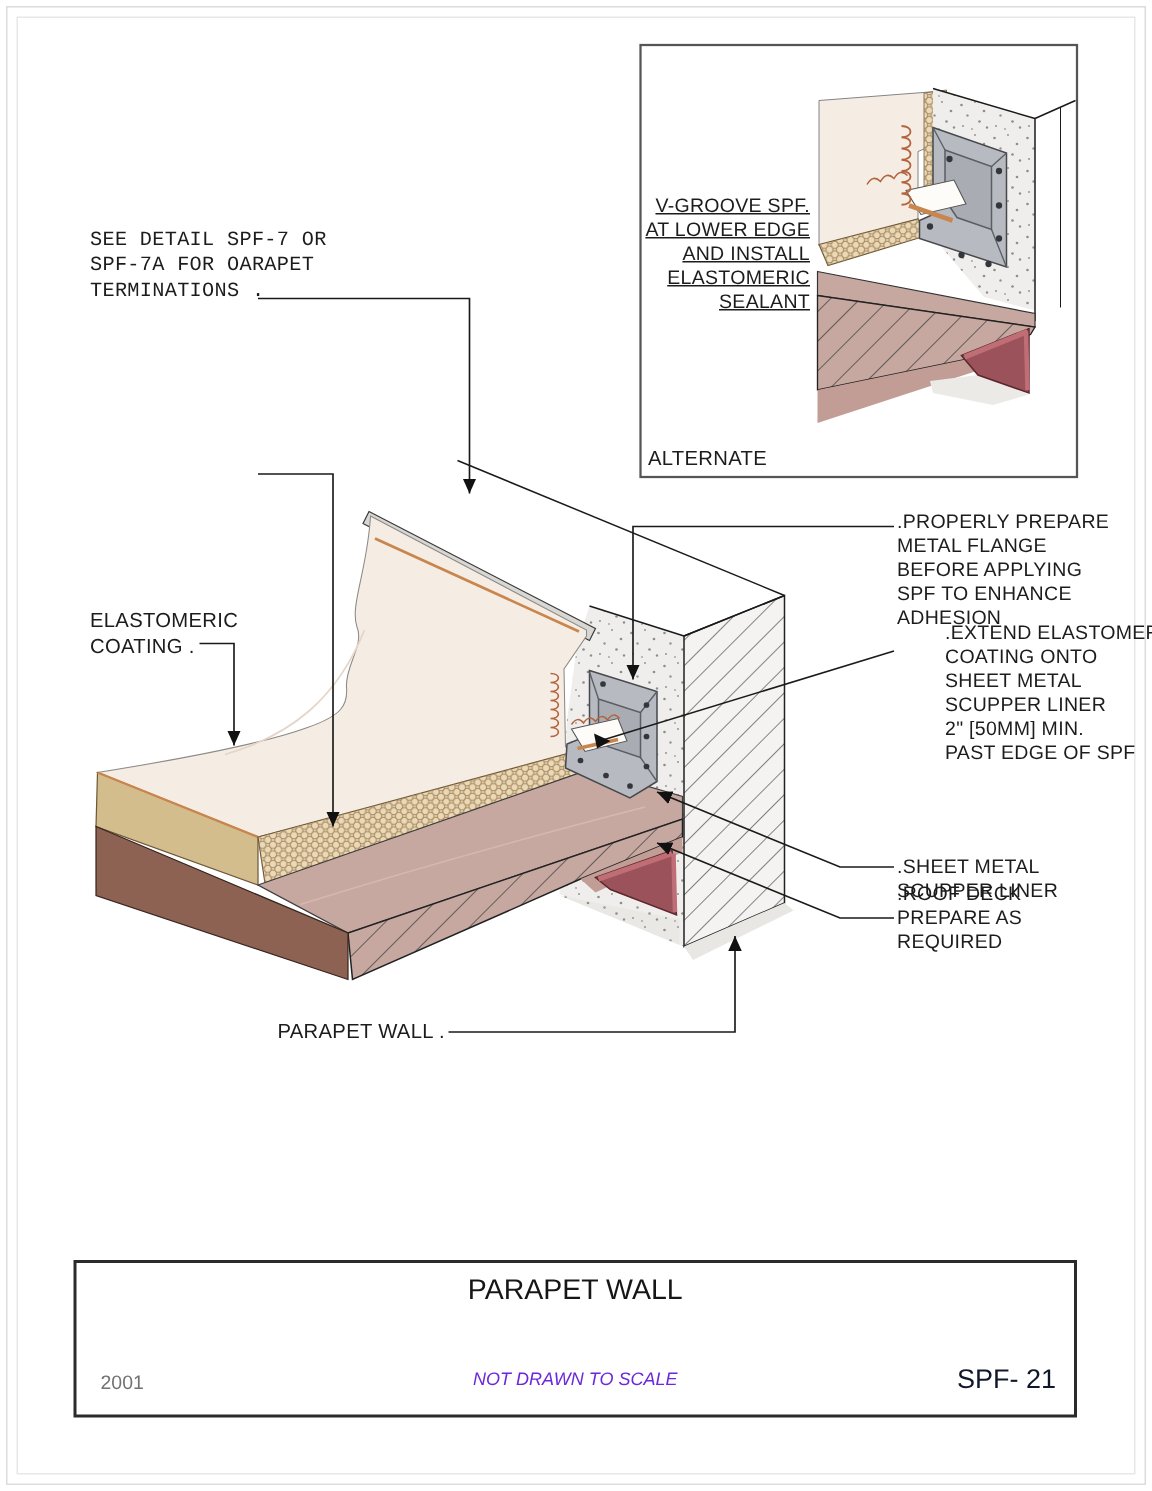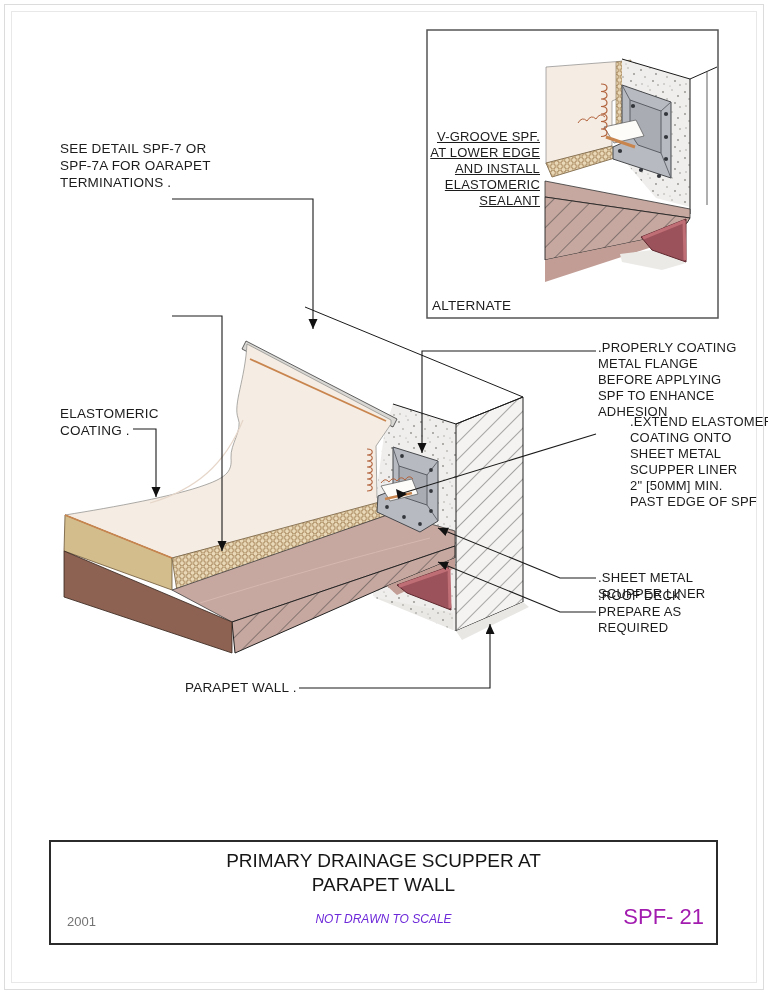--- a/index.html
+++ b/index.html
@@ -9,21 +9,21 @@
   .frame-inner{position:absolute;inset:11px;border:1px solid #e8e8e8;pointer-events:none;}
   svg{position:absolute;left:0;top:0;}
   .label{position:absolute;font-size:13.5px;line-height:17px;color:#1c1c1c;white-space:pre-line;letter-spacing:.2px;}
   .label.rt{font-size:13px;line-height:16px;}
   .label.ralign{text-align:right;text-decoration:underline;}
   
   .tblock{position:absolute;left:49px;top:840px;width:669px;height:105px;border:2px solid #2b2b2b;box-sizing:border-box;}
   .tb-title{position:absolute;left:0;top:7px;width:100%;text-align:center;font-size:19px;line-height:24px;color:#161616;}
   .tb-year{position:absolute;left:16px;bottom:14px;font-size:13px;color:#737373;}
   .tb-scale{position:absolute;left:0;bottom:17px;width:100%;text-align:center;font-size:12px;font-style:italic;color:#6d28d9;}
-  .tb-sheet{position:absolute;right:12px;bottom:13px;font-size:22px;color:#a21caf;}
+  .tb-sheet{position:absolute;right:12px;bottom:13px;font-size:18px;color:#0f172a;}
   
   .f-cream{fill:var(--c-cream)} .f-tan{fill:var(--c-tan_foam)} .f-hex{fill:var(--c-foam_cut)}
   .f-pink{fill:var(--c-deck_pink)} .f-pink2{fill:var(--c-deck_pink_light)} .f-brown{fill:var(--c-deck_brown)}
   .f-maroon{fill:var(--c-maroon)} .f-metal{fill:var(--c-metal_gray)} .f-conc{fill:var(--c-concrete_bg)}
   .f-hatchbg{fill:var(--c-hatch_bg)} .f-coping{fill:var(--c-coping_gray)}
   .s-ln{stroke:var(--c-line);fill:none}
   .s-orange{stroke:var(--c-orange_accent);fill:none}
   .s-rust{stroke:var(--c-rust_fringe);fill:none}
   .s-medge{stroke:var(--c-maroon_edge);fill:none}
 </style>
@@ -173,28 +173,28 @@
           <circle cx="666" cy="159" r="2.1"></circle>
         <circle cx="620" cy="151" r="2.1"></circle>
           <circle cx="641" cy="170" r="2.1"></circle>
         <circle cx="659" cy="176" r="2.1"></circle>
       </g>
       <path d="M601,84 c8,0 8,7.5 0,7.5 c8,0 8,7.5 0,7.5 c8,0 8,7.5 0,7.5 c8,0 8,7.5 0,7.5 c8,0 8,7.5 0,7.5 c8,0 8,7.5 0,7.5 c8,0 8,7.5 0,7.5" class="s-rust" stroke-width="1.2"></path>
       <path d="M578,123 q4,-7 9,-2 q4,-7 9,-2 q4,-7 9,-2" class="s-rust" stroke-width="1"></path>
     </g>
   </svg>
 
-  <div class="label" style="left:60px;top:140px;width:170px;">SEE DETAIL SPF-7 OR
+  <div class="label" style="left:60px;top:152px;width:170px;font-family:Liberation Mono, monospace;">SEE DETAIL SPF-7 OR
 SPF-7A FOR OARAPET
 TERMINATIONS .</div>
   <div class="label" style="left:60px;top:405px;width:140px;">ELASTOMERIC
 COATING .</div>
   <div class="label" style="left:185px;top:679px;width:160px;">PARAPET WALL .</div>
 
-  <div class="label rt" style="left:598px;top:340px;width:160px;">.PROPERLY COATING
+  <div class="label rt" style="left:598px;top:340px;width:160px;">.PROPERLY PREPARE
 METAL FLANGE
 BEFORE APPLYING
 SPF TO ENHANCE
 ADHESION</div>
   <div class="label rt" style="left:598px;top:414px;width:165px;margin-left:32px;">.EXTEND ELASTOMERIC
 COATING ONTO
 SHEET METAL
 SCUPPER LINER
 2" [50MM] MIN.
 PAST EDGE OF SPF</div>
@@ -206,20 +206,19 @@
 
   <div class="label rt ralign" style="left:400px;top:129px;width:140px;">V-GROOVE SPF.
 AT LOWER EDGE
 AND INSTALL
 ELASTOMERIC
 SEALANT</div>
   <div class="label" style="left:432px;top:297px;width:120px;">ALTERNATE</div>
 
   <div class="tblock">
     <div class="tb-title">
-      <div>PRIMARY DRAINAGE SCUPPER AT</div>
       <div>PARAPET WALL</div>
     </div>
     <div class="tb-year">2001</div>
     <div class="tb-scale">NOT DRAWN TO SCALE</div>
     <div class="tb-sheet">SPF- 21</div>
   </div>
 </div>
 
 </body></html>

